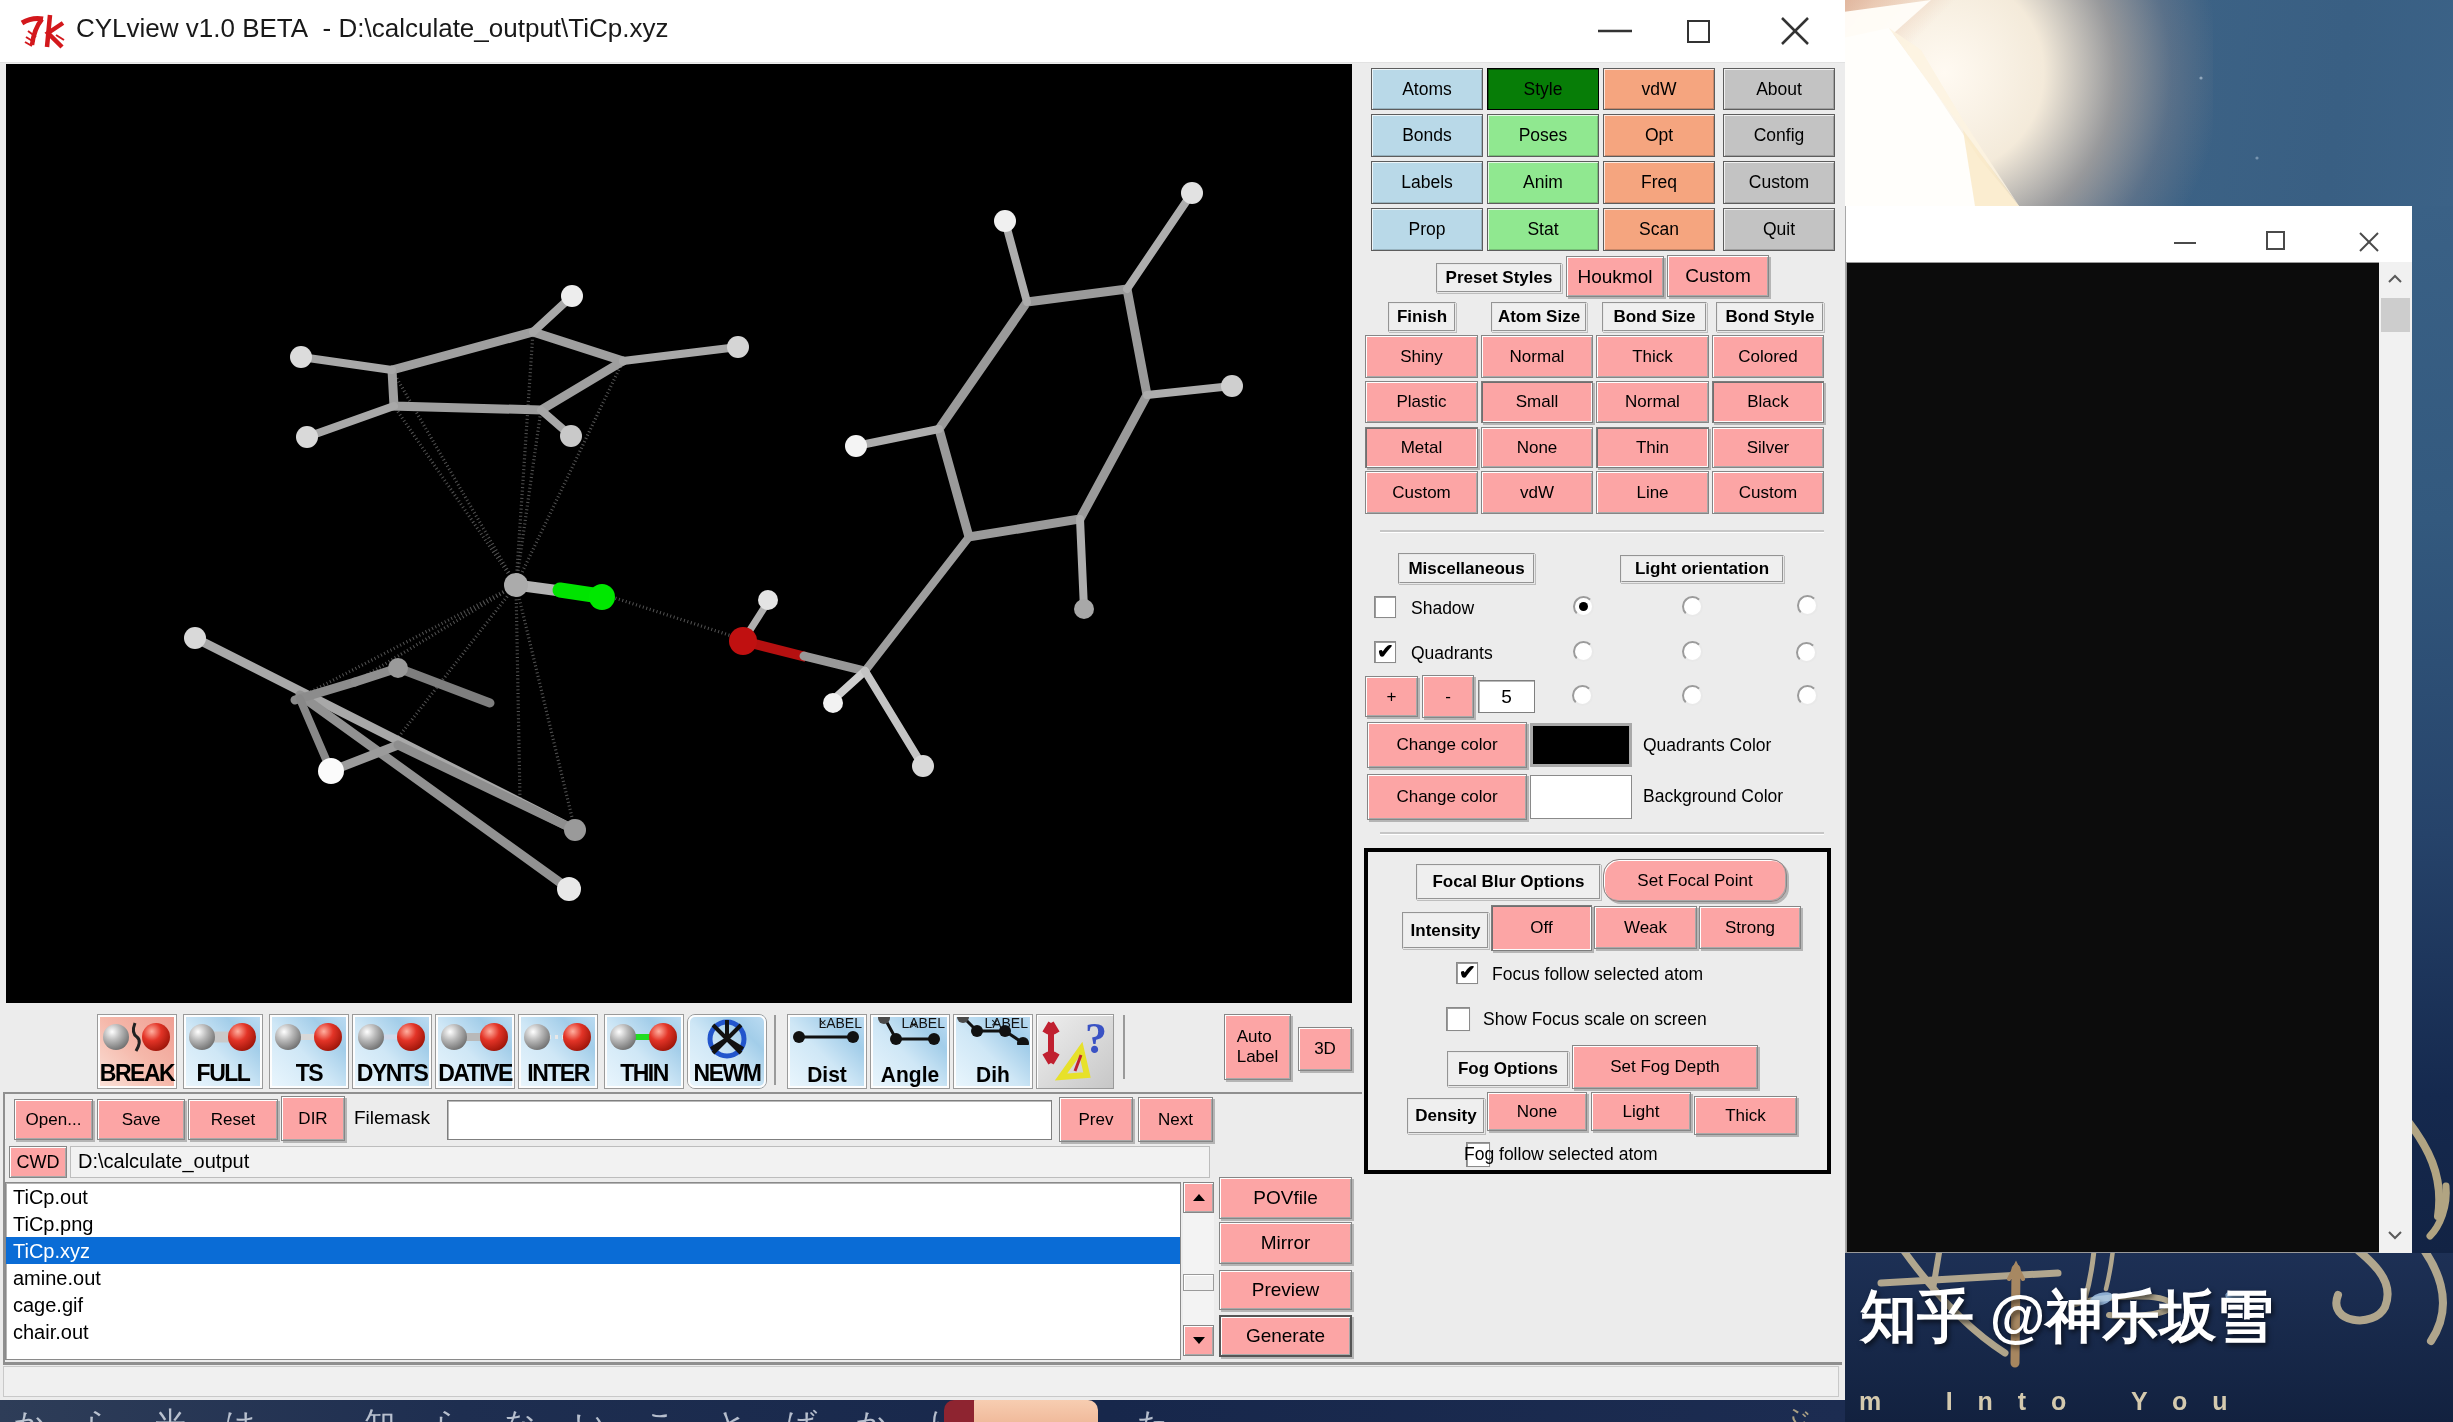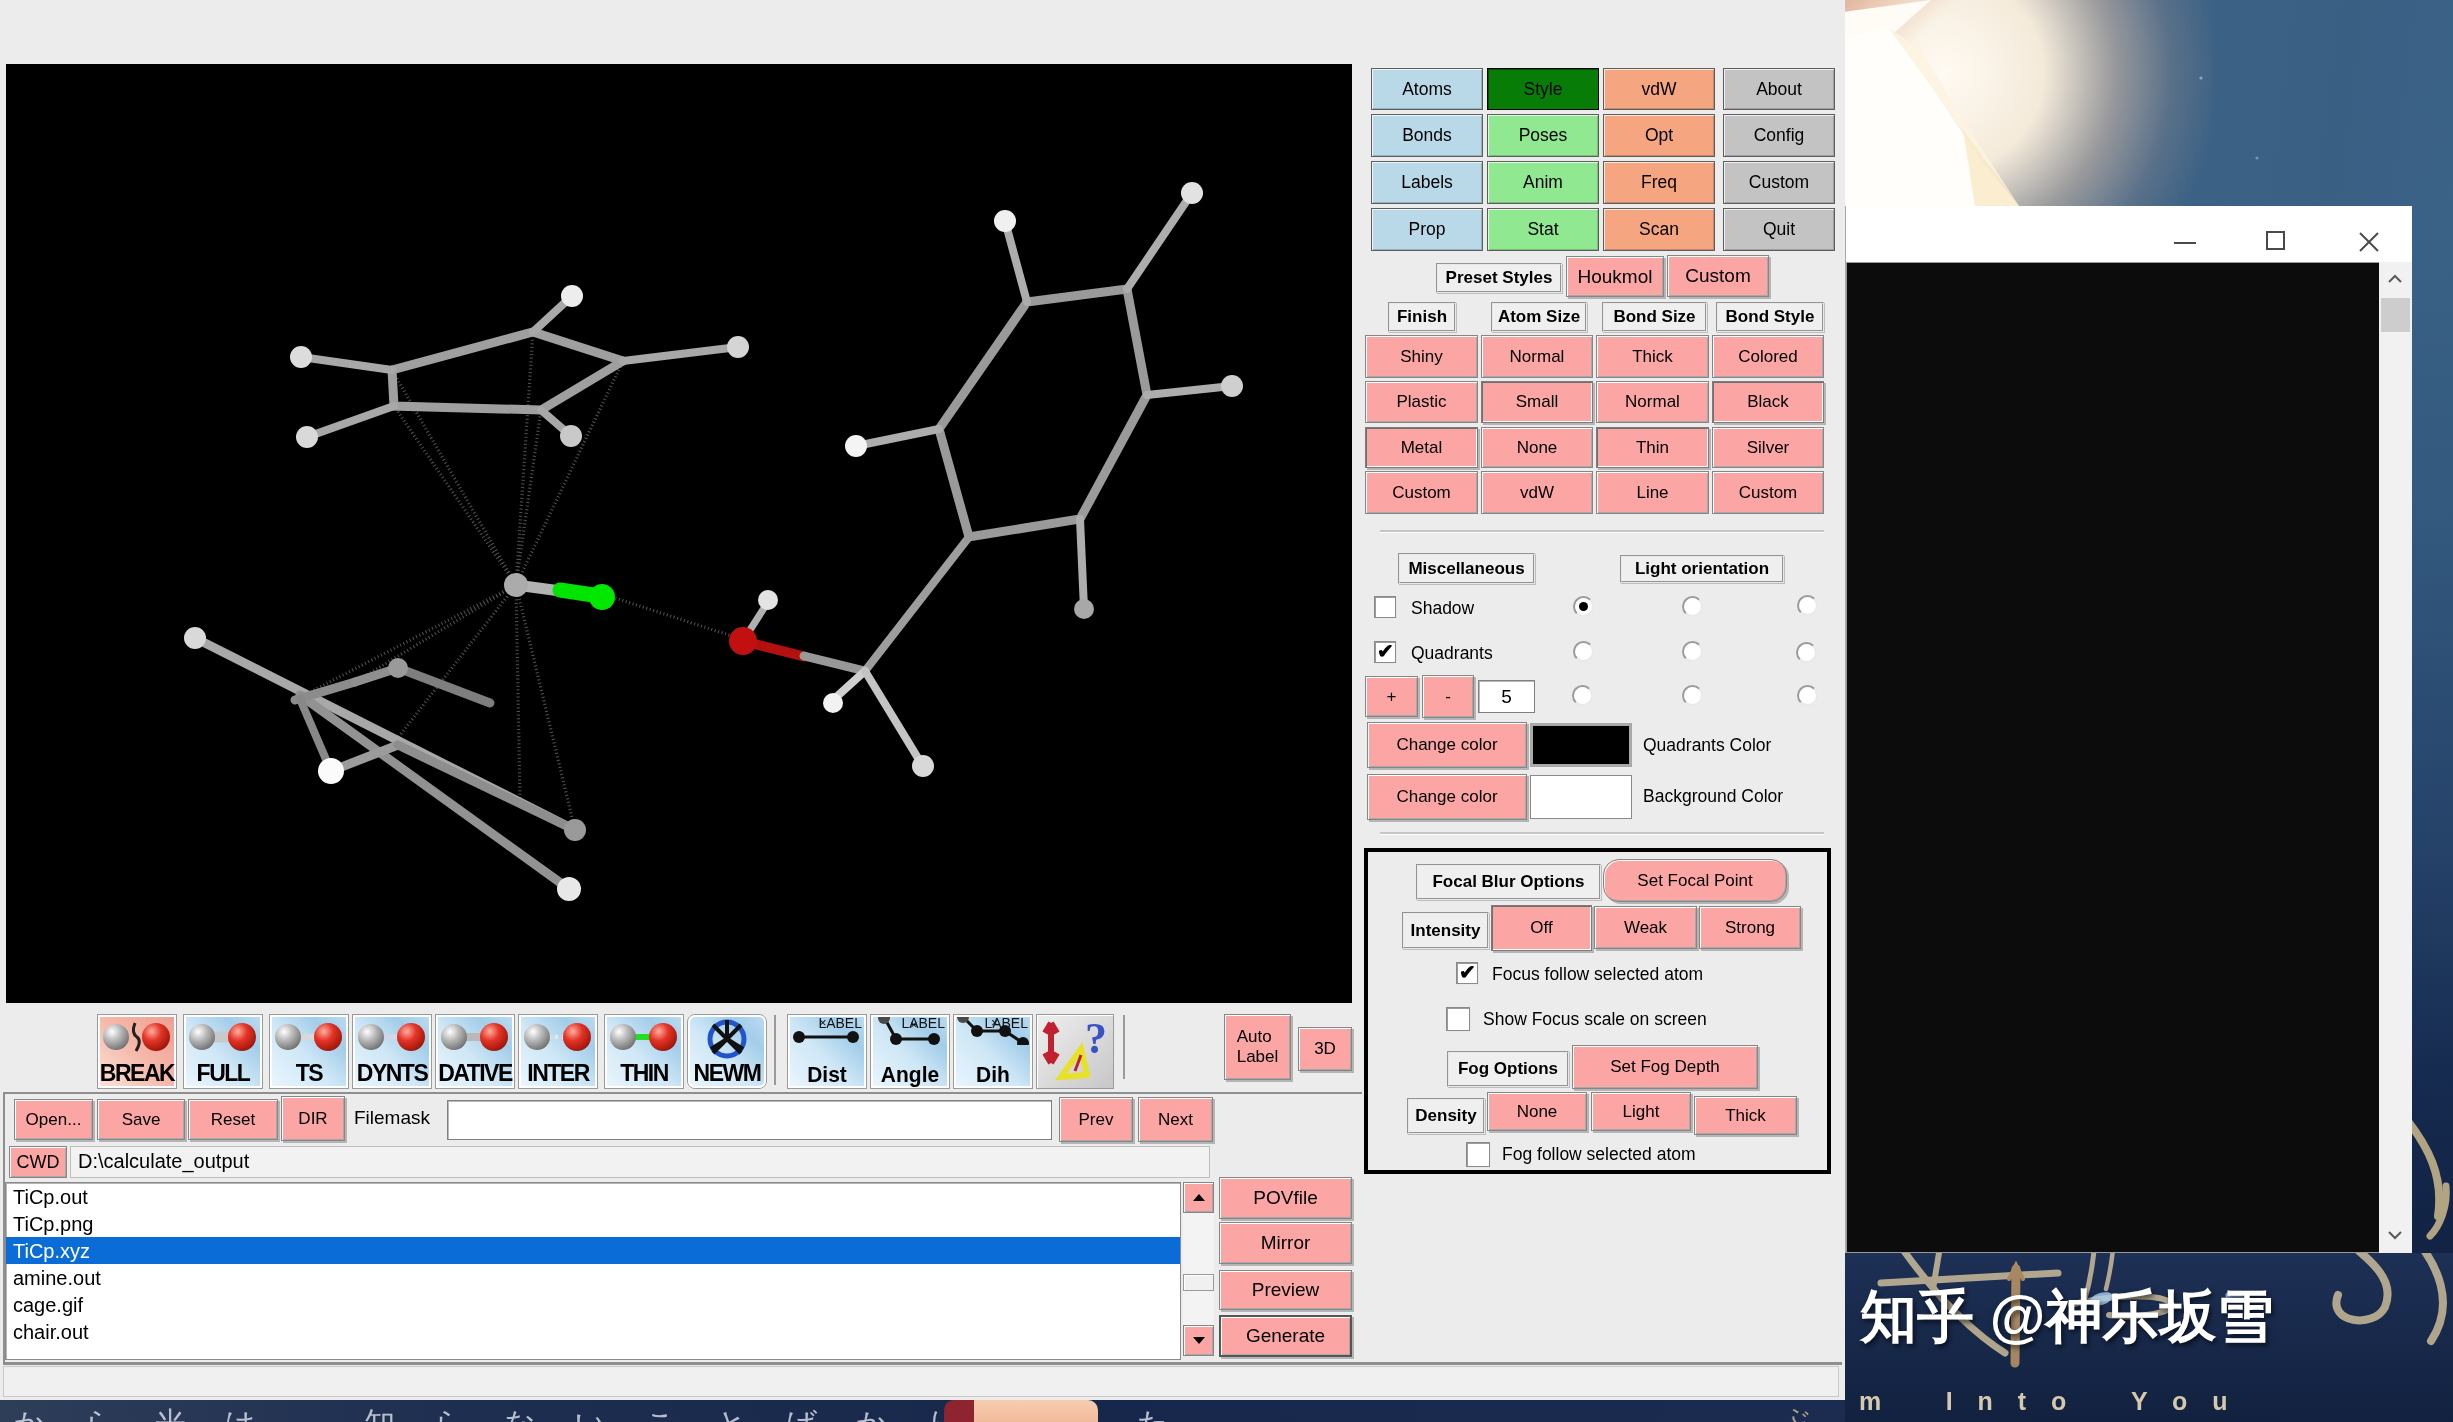--- a/index.html
+++ b/index.html
@@ -93,20 +93,39 @@
         </svg>
     <div class="abs" style="left:2px;top:36px;width:29px;height:34px;background:#cdcdcd;"></div>
     <svg class="abs" style="left:8px;top:968px;" width="16" height="10" viewBox="0 0 16 10">
           <polyline points="2,2 8,8 14,2" fill="none" stroke="#5a5a5a" stroke-width="2"></polyline>
         </svg>
   </div>
 </div>
 
 <div class="abs" id="cyl" style="left:0;top:0;width:1845px;height:1400px;background:#ececec;">
 
+  <div class="abs" style="left:0;top:0;width:1845px;height:62px;background:#ffffff;border-bottom:1px solid #e2e2e2;">
+    <svg class="abs" style="left:20px;top:13px;" width="46" height="38" viewBox="0 0 46 38">
+      <g stroke="#d3181c" fill="none">
+        <path d="M2 10 Q12 4 23 6" stroke-width="5"></path>
+        <path d="M22 6 Q14 16 12 32" stroke-width="4.5"></path>
+        <path d="M8 18 L16 24 M6 24 L14 29 M5 29 L12 33" stroke-width="2"></path>
+        <path d="M30 2 L27 34" stroke-width="4.5"></path>
+        <path d="M43 10 L28 20 L42 34" stroke-width="4.5"></path>
+        <path d="M36 22 L44 27" stroke-width="2"></path>
+      </g>
+    </svg>
+    <div class="abs" style="left:76px;top:13px;font-size:26px;color:#191919;">CYLview v1.0 BETA&nbsp; - D:\calculate_output\TiCp.xyz</div>
+    <svg class="abs" style="left:1580px;top:10px;" width="240" height="42" viewBox="0 0 240 42">
+      <line x1="18" y1="21" x2="52" y2="21" stroke="#333" stroke-width="2.5"></line>
+      <rect x="108" y="11" width="21" height="21" fill="none" stroke="#333" stroke-width="2"></rect>
+      <line x1="202" y1="8" x2="228" y2="34" stroke="#333" stroke-width="2.5"></line>
+      <line x1="228" y1="8" x2="202" y2="34" stroke="#333" stroke-width="2.5"></line>
+    </svg>
+  </div>
 
   <svg class="abs" style="left:6px;top:64px;background:#000;" width="1346" height="939" viewBox="6 64 1346 939">
     <g stroke="#535353" stroke-width="3.2" stroke-dasharray="1 2.6" fill="none">
       <path d="M516 585 L533 332"></path>
       <path d="M516 585 L392 370"></path>
       <path d="M516 585 L623 361"></path>
       <path d="M516 585 L394 406"></path>
       <path d="M516 585 L541 410"></path>
       <path d="M516 585 L355 682"></path>
       <path d="M516 585 L295 700"></path>
@@ -271,21 +290,21 @@
     <div class="txt" style="left:1492px;top:964px;">Focus follow selected atom</div>
     <div class="cb" style="left:1446px;top:1007px;width:24px;height:24px;"></div>
     <div class="txt" style="left:1483px;top:1009px;">Show Focus scale on screen</div>
     <div class="lbl" style="left:1447px;top:1051px;width:122px;height:36px;">Fog Options</div>
     <div class="btn" style="left:1572px;top:1045px;width:186px;height:44px;">Set Fog Depth</div>
     <div class="lbl" style="left:1407px;top:1098px;width:78px;height:36px;">Density</div>
     <div class="btn" style="left:1487px;top:1092px;width:100px;height:39px;">None</div>
     <div class="btn" style="left:1591px;top:1092px;width:100px;height:39px;">Light</div>
     <div class="btn" style="left:1694px;top:1096px;width:103px;height:39px;">Thick</div>
     <div class="cb" style="left:1466px;top:1142px;width:24px;height:25px;"></div>
-    <div class="txt" style="left:1502px;top:1144px;">Fog follow selected atom</div>
+    <div class="txt" style="left:1464px;top:1144px;">Fog follow selected atom</div>
   </div>
 
   <svg width="0" height="0" style="position:absolute">
         <defs>
     <radialGradient id="gsph" cx="0.35" cy="0.3" r="0.75">
             <stop offset="0" stop-color="#ffffff"></stop>
             <stop offset="0.45" stop-color="#b9b9b9"></stop>
             <stop offset="1" stop-color="#6f6f6f"></stop>
           </radialGradient>
     <radialGradient id="rsph" cx="0.35" cy="0.3" r="0.75">

